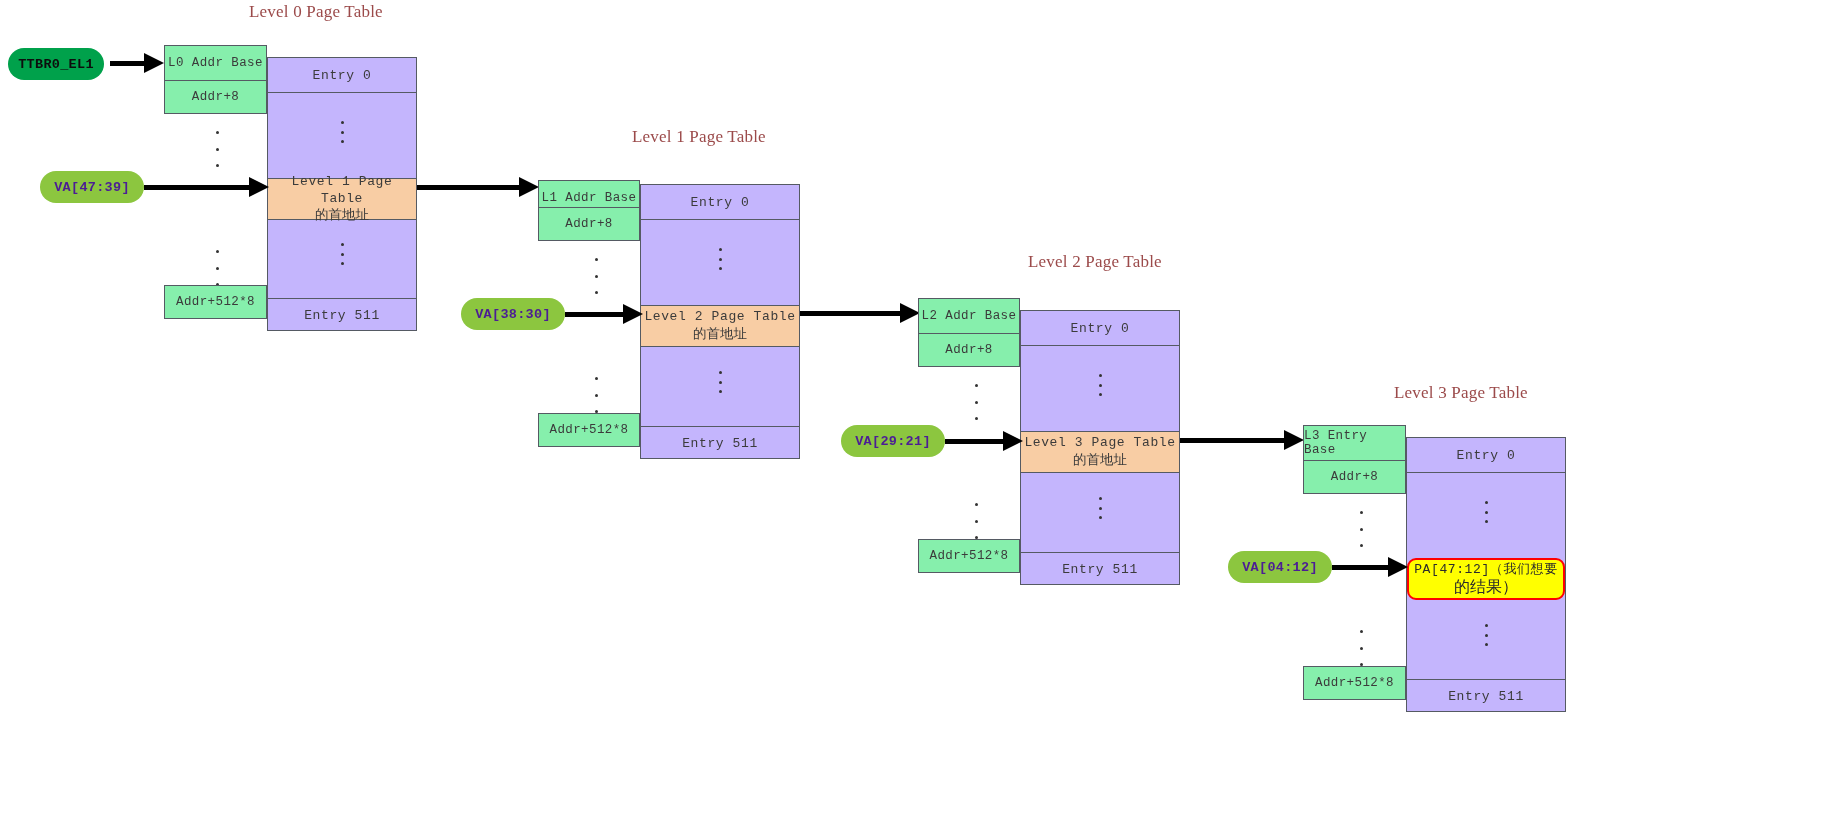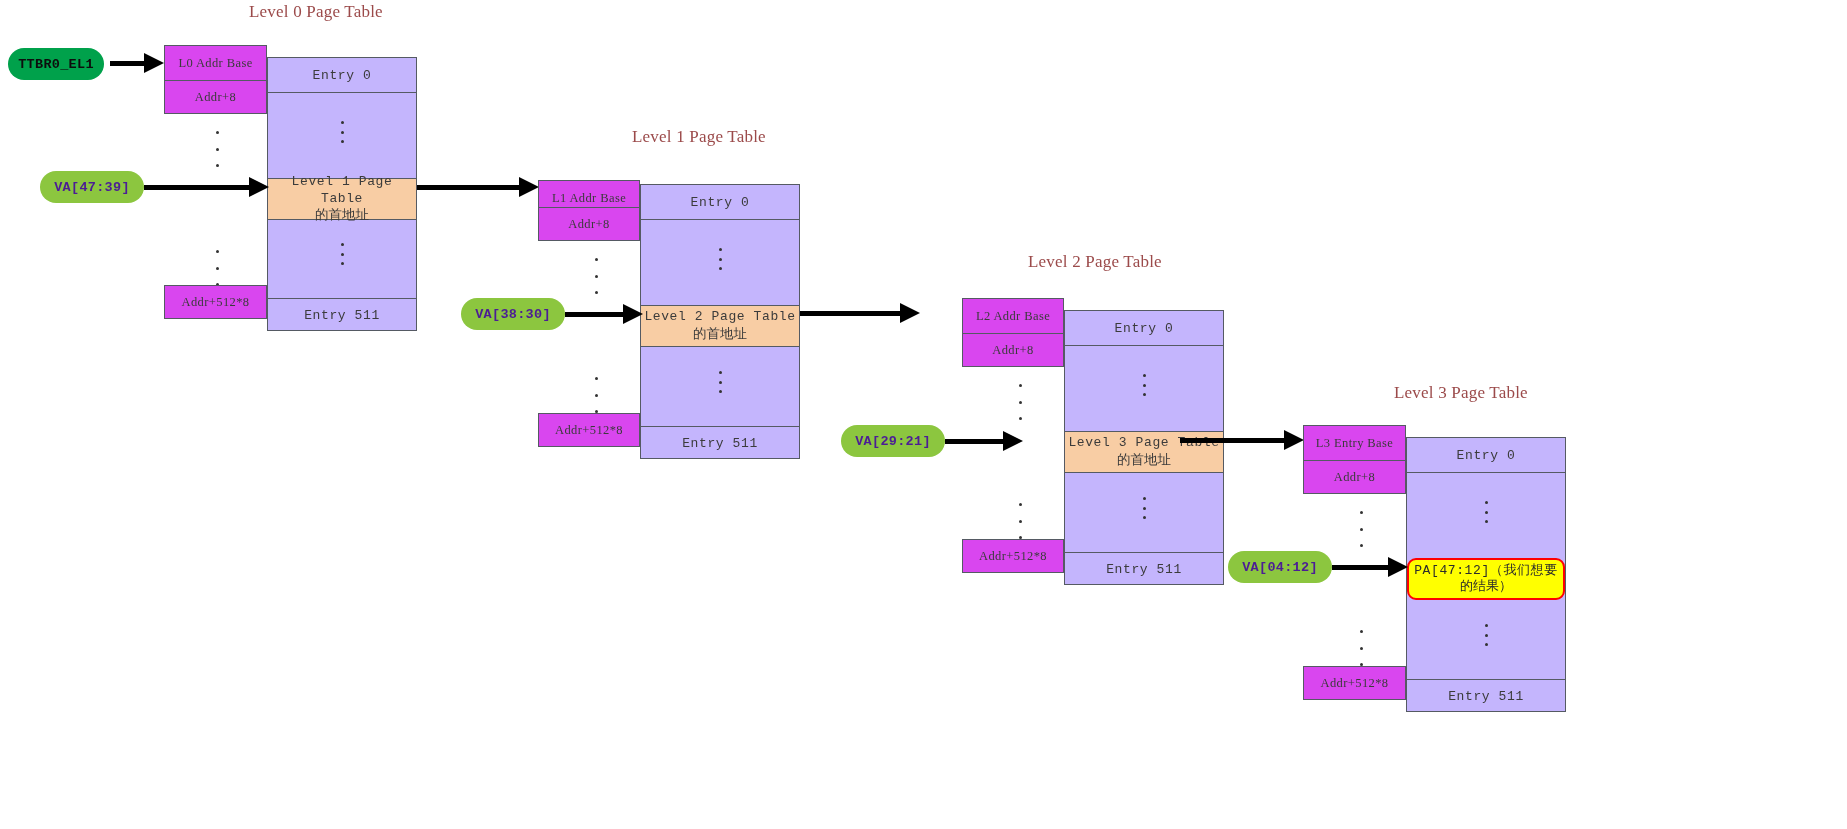--- a/index.html
+++ b/index.html
@@ -29,25 +29,25 @@
   .ptable .col-right{
     position:absolute;top:12px;
     box-sizing:border-box;
     background:#c4b5fd;
     border:1.4px solid #555a63;
   }
 
   
   .lcell{
     box-sizing:border-box;
-    background:#d946ef;
+    background:#86efac;
     border:1.4px solid #555a63;
     border-bottom:none;
     display:flex;align-items:center;justify-content:center;
-    font-family:Liberation Serif, serif;
+    font-family:Liberation Mono, monospace;
     font-size:12.5px;
     color:#3b3b3b;
     letter-spacing:.4px;
   }
   .lcell.last{border-bottom:1.4px solid #555a63;}
   .lcell.base{ }
   .lcell.plus8{border-bottom:1.4px solid #555a63;}
 
   
   .vdots{
@@ -91,21 +91,21 @@
   }
   .rcell.orange .cn{font-family:"Liberation Serif", serif;font-size:13.5px;letter-spacing:0;}
   .rcell.yellow{
     background:#ffff00;
     border:2px solid #ff0000;
     flex-direction:column;
     line-height:1.2;
     font-size:13px;
     color:#2b2b2b;
   }
-  .rcell.yellow .cn{font-family:Liberation Mono, monospace;font-size:13px;letter-spacing:0;}
+  .rcell.yellow .cn{font-family:Liberation Serif, serif;font-size:16px;letter-spacing:0;}
 
   
   .pill{
     position:absolute;
     box-sizing:border-box;
     display:flex;align-items:center;justify-content:center;
     border-radius:999px;
     font-family:"Liberation Mono", monospace;
     font-weight:bold;
     font-size:13.5px;
@@ -241,21 +241,21 @@
     <div class="head" style="left:58px;"></div>
   </div>
 
   <div class="arrow" style="left:800px;top:313px;width:120px;">
     <div class="shaft" style="width:102px;"></div>
     <div class="head" style="left:100px;"></div>
   </div>
 
   <div class="tbl-title" style="left:1004px;top:252px;">Level 2 Page Table</div>
 
-  <div class="ptable" style="left:918px;top:298px;width:262px;height:275px;margin-left:44px;">
+  <div class="ptable" style="left:918px;top:298px;width:262px;height:275px;">
     <div class="col-left" style="width:102px;height:275px;">
       <div class="lcell base" style="position:absolute;left:0;top:0;width:102px;height:35px;">L2 Addr Base</div>
       <div class="lcell plus8" style="position:absolute;left:0;top:35px;width:102px;height:34px;">Addr+8</div>
       <div class="vdots" style="left:56px;top:86px;width:4px;height:36px;">
         <i></i>
           <i></i>
           <i></i>
       </div>
       <div class="vdots" style="left:56px;top:205px;width:4px;height:36px;">
         <i></i>

